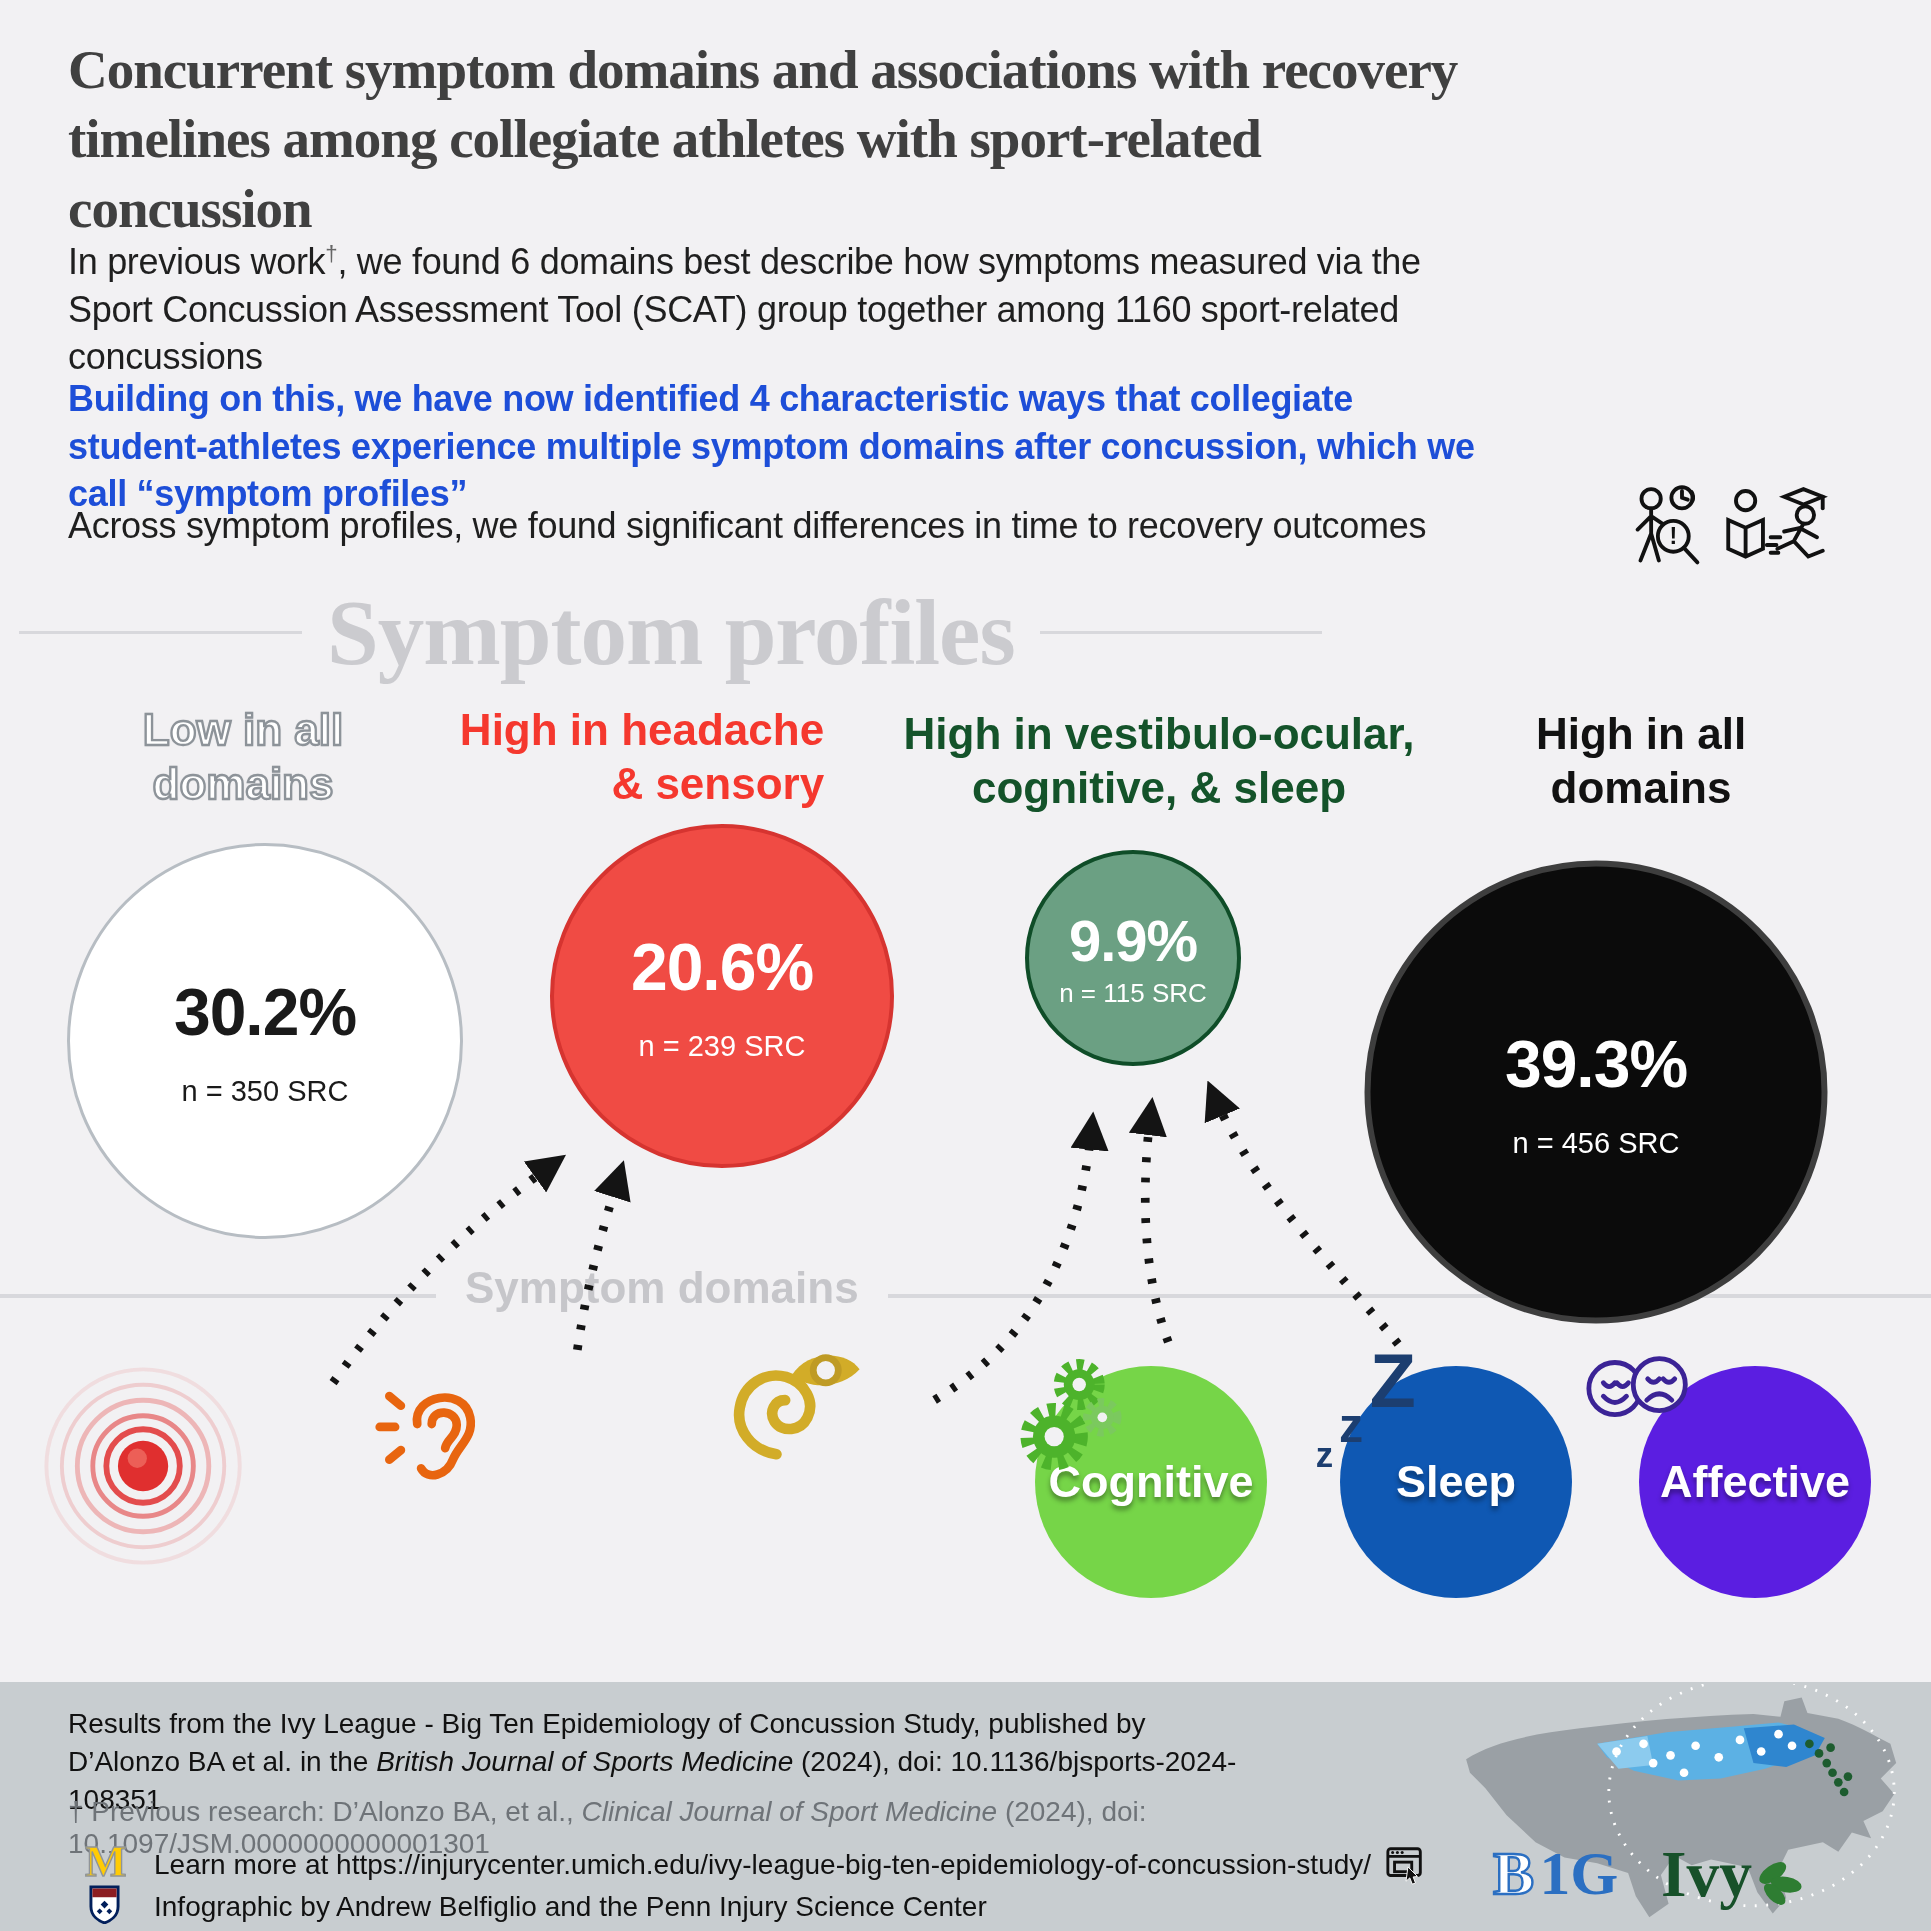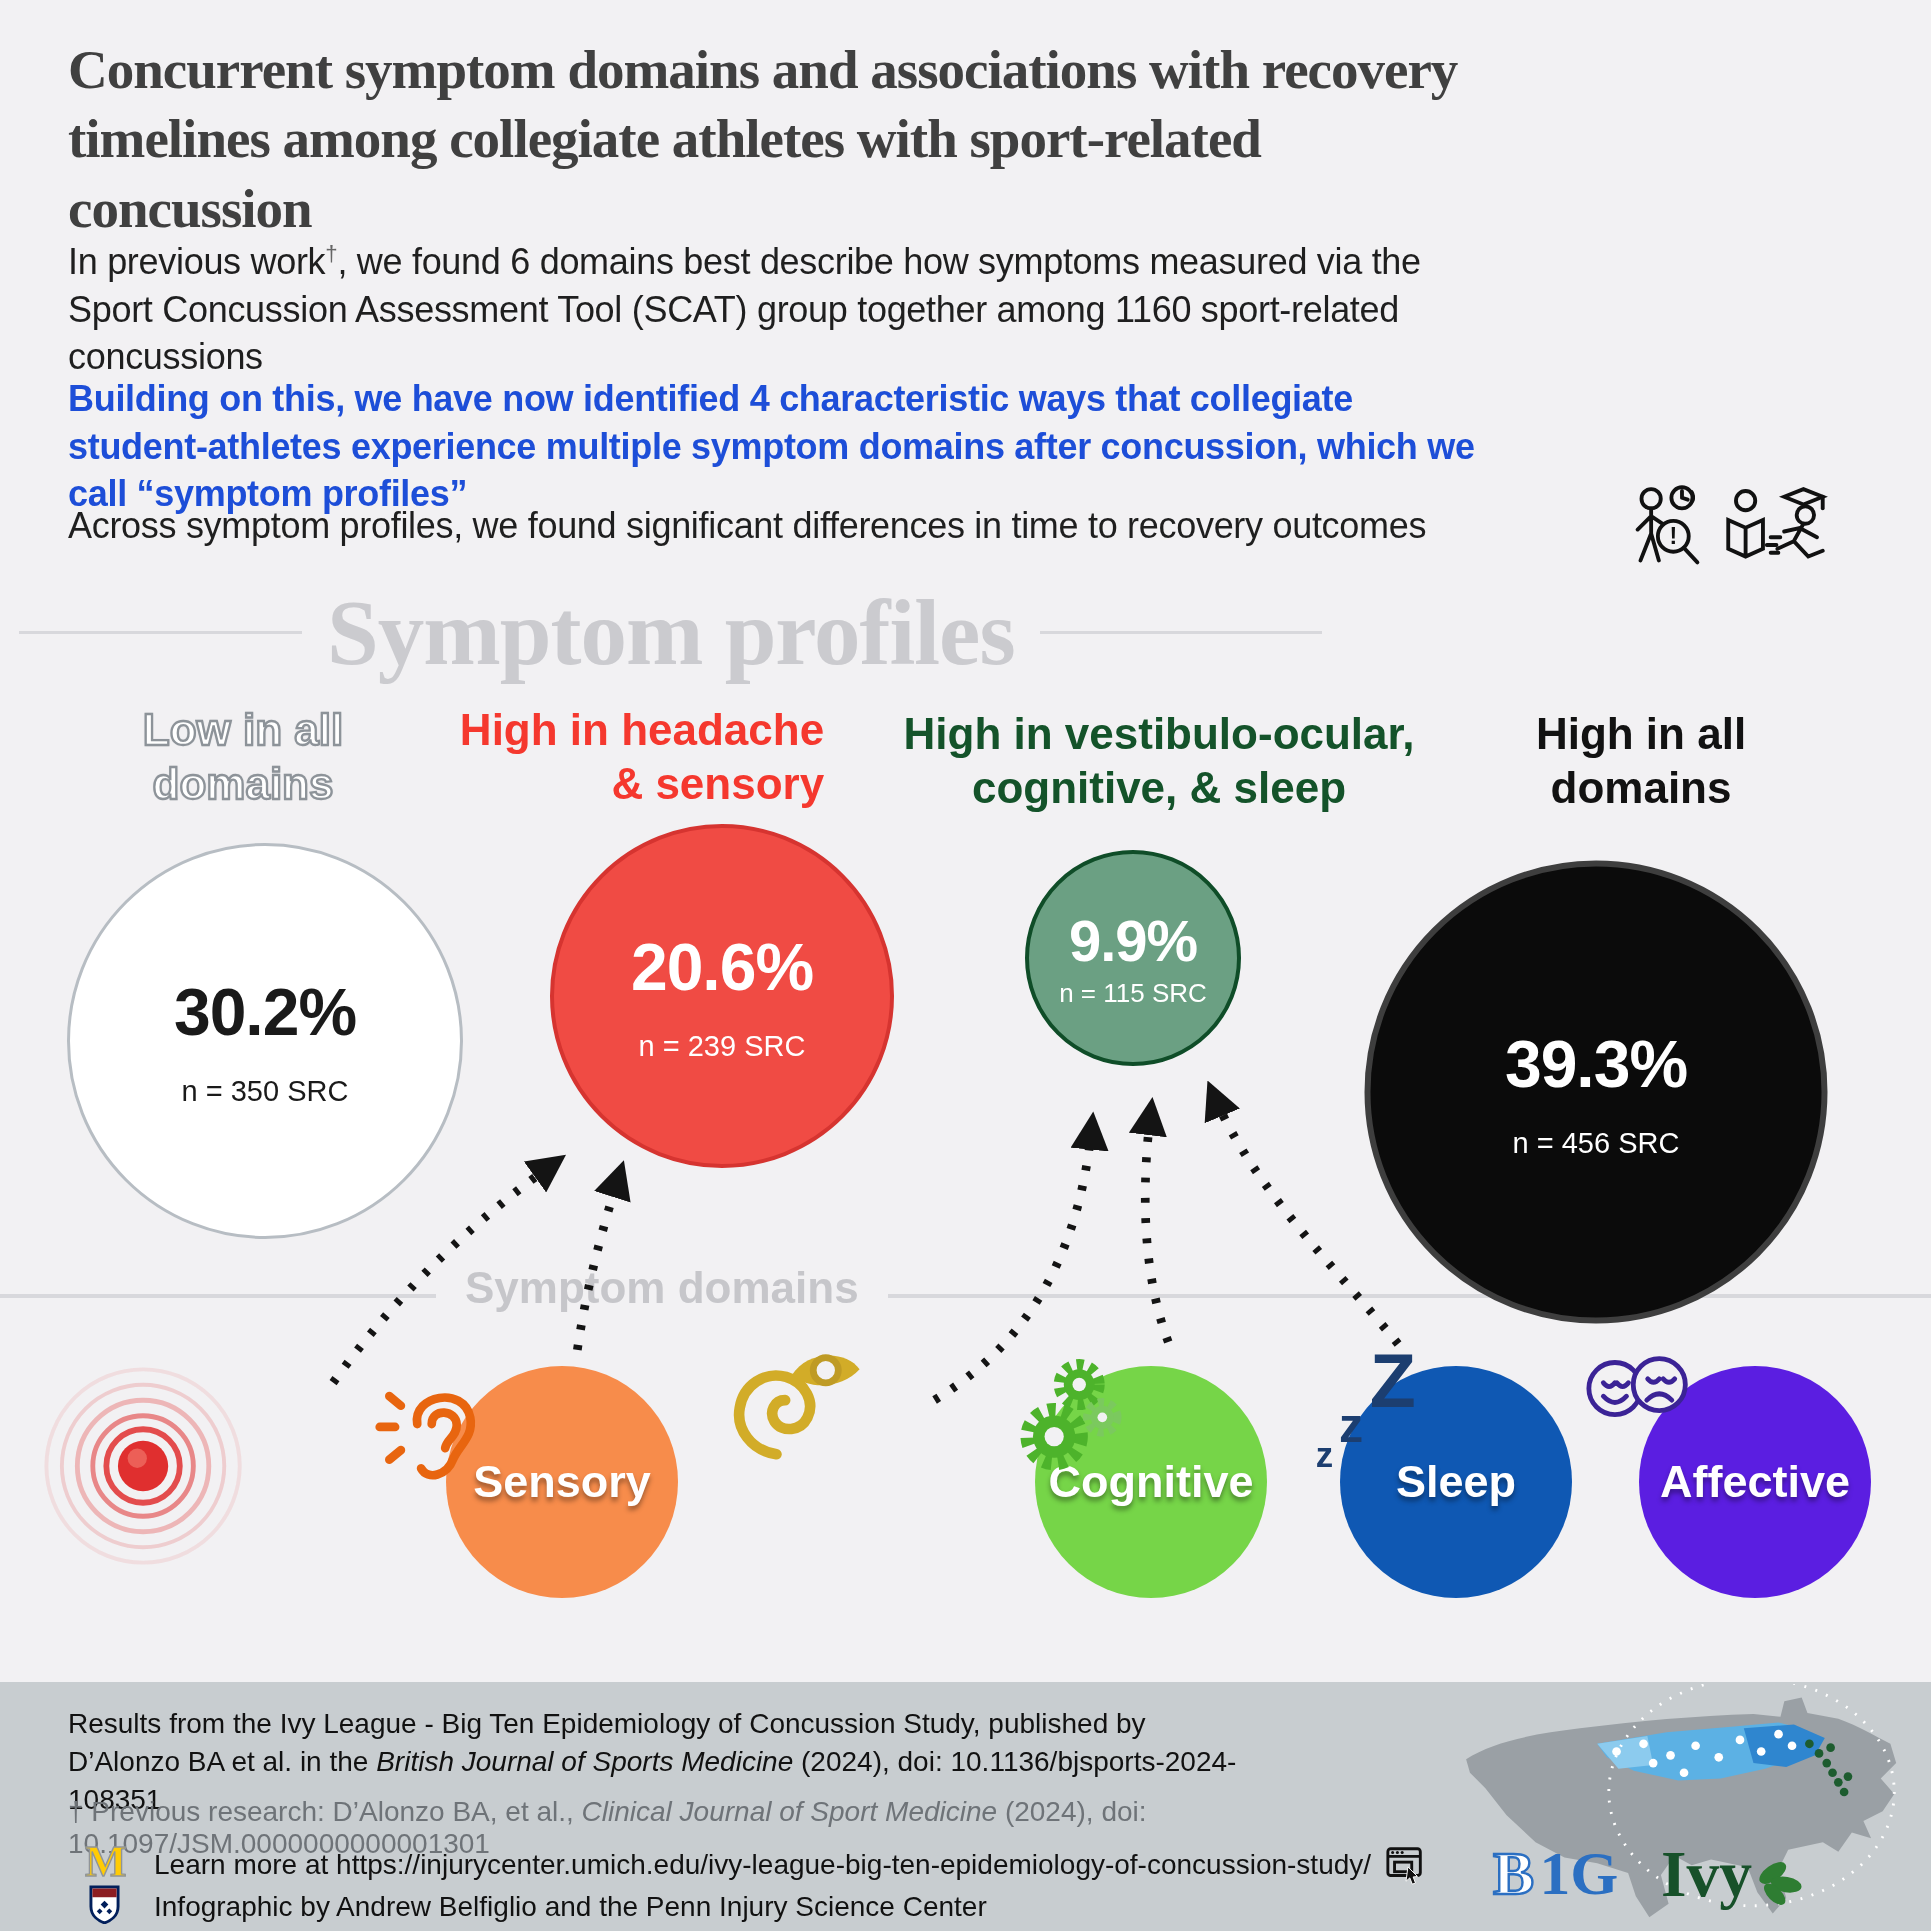--- a/index.html
+++ b/index.html
@@ -222,23 +222,20 @@
     <g stroke="#3b2396" stroke-width="5" fill="#f2f1f3" stroke-linecap="round">
       <circle cx="34" cy="42" r="27"></circle>
       <path d="M22,36 q6,8 12,0 M36,36 q6,8 12,0" fill="none"></path>
       <path d="M22,50 q12,13 24,0" fill="none"></path>
       <circle cx="80" cy="38" r="27"></circle>
       <path d="M68,32 q6,7 12,0 M84,32 q6,7 12,0" fill="none"></path>
       <path d="M67,54 q13,-13 26,0" fill="none"></path>
     </g>
   </svg>
 
-  <div class="dcircle" style="left:562px;top:1482px;background:#f78c4b;">
-    <div class="dlabel">Sensory</div>
-  </div>
   <div class="dcircle" style="left:1151px;top:1482px;background:#76d548;">
     <div class="dlabel">Cognitive</div>
   </div>
   <div class="dcircle" style="left:1755px;top:1482px;background:#5b1ee1;">
     <div class="dlabel">Affective</div>
   </div>
   <div class="dcircle" style="left:1456px;top:1482px;background:#0f58b3;">
     <div class="dlabel">Sleep</div>
   </div>
 

